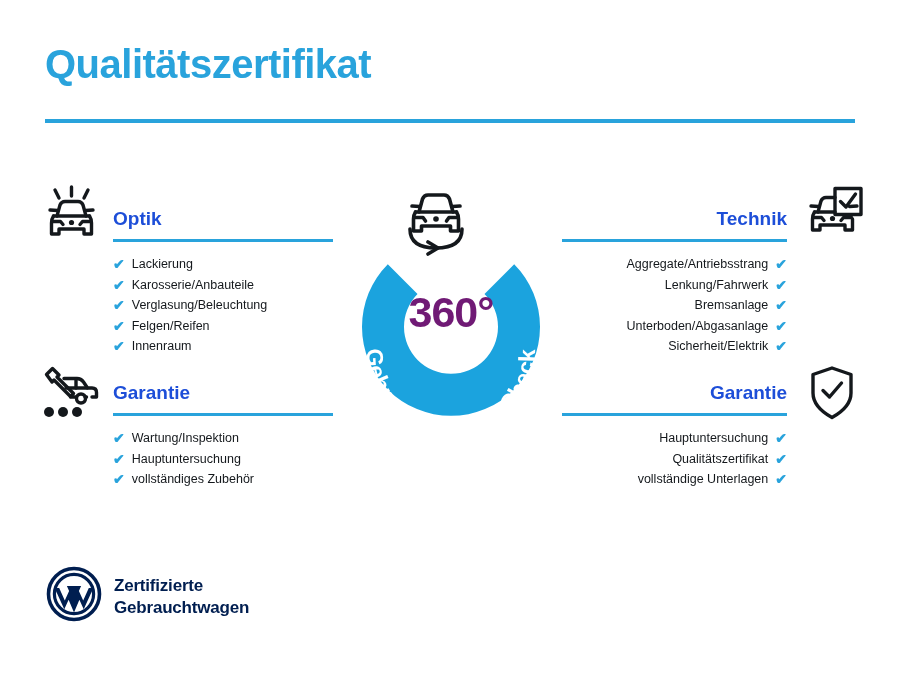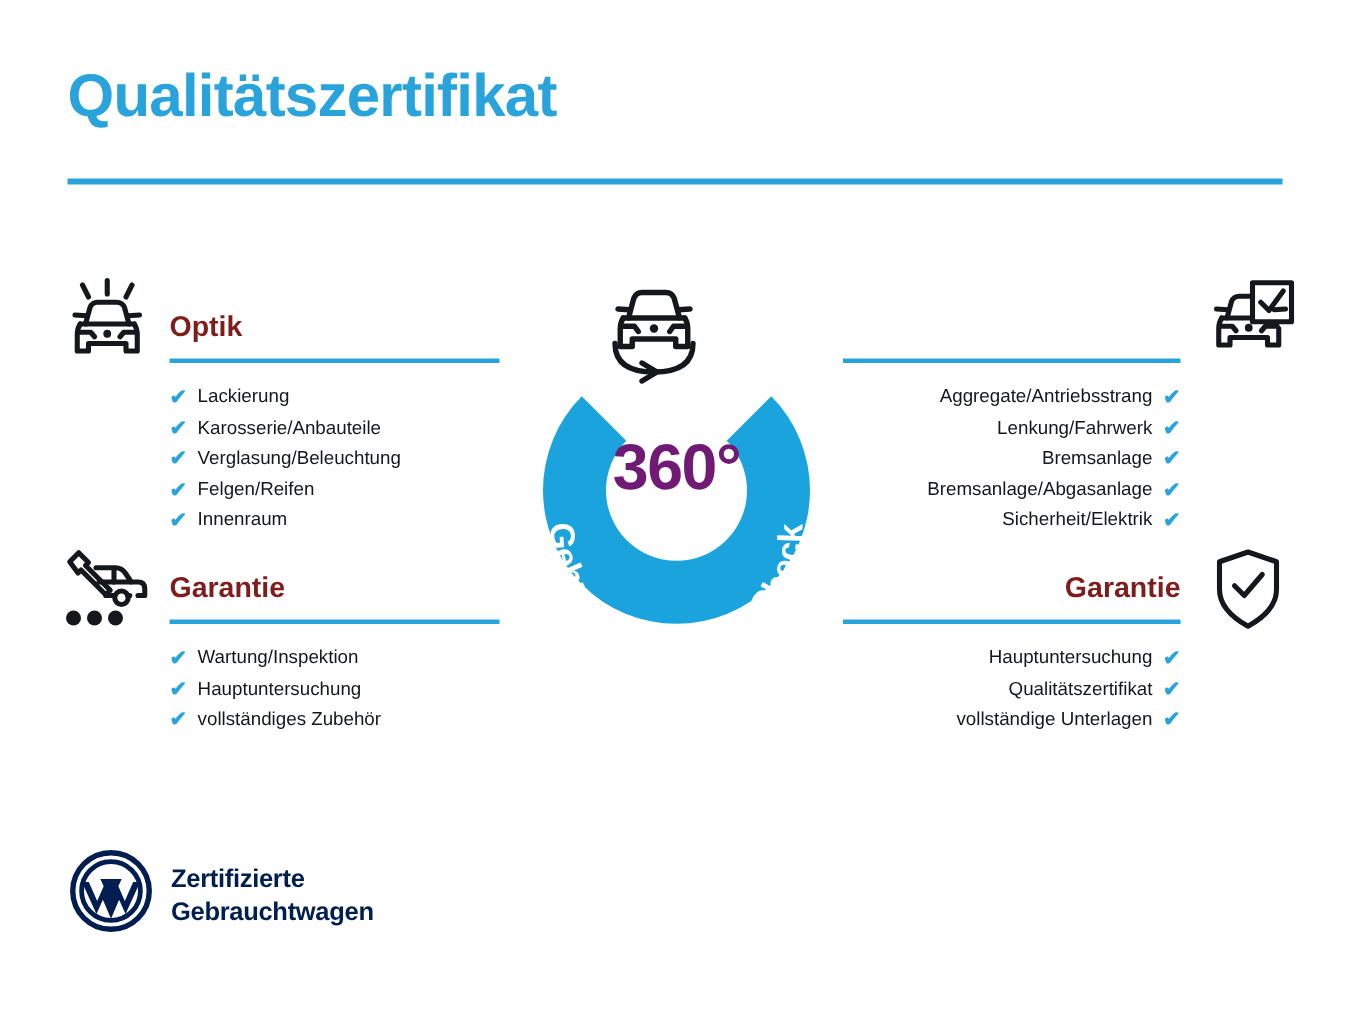--- a/index.html
+++ b/index.html
@@ -41,21 +41,21 @@
   .section {
     position: absolute;
   }
   .sec-head {
     position: relative;
     height: 42px;
   }
   .sec-title {
     font-size: 19px;
     font-weight: bold;
-    color: #7f1d1d;
+    color: #1d4ed8;
     line-height: 26px;
     white-space: nowrap;
   }
   .sec-rule {
     position: absolute;
     bottom: 6px;
     height: 3px;
     background: #29a3dc;
   }
   .sec-list {
@@ -288,37 +288,38 @@
         </li>
       <li>
           <span class="chk">✔</span>
           <span>vollständiges Zubehör</span>
         </li>
     </ul>
   </div>
 
   <div class="section right" id="sec-technik">
     <div class="sec-head">
+      <div class="sec-title">Technik</div>
       <div class="sec-rule"></div>
     </div>
     <ul class="sec-list">
       <li>
           <span>Aggregate/Antriebsstrang</span>
           <span class="chk">✔</span>
         </li>
       <li>
           <span>Lenkung/Fahrwerk</span>
           <span class="chk">✔</span>
         </li>
       <li>
           <span>Bremsanlage</span>
           <span class="chk">✔</span>
         </li>
       <li>
-          <span>Bremsanlage/Abgasanlage</span>
+          <span>Unterboden/Abgasanlage</span>
           <span class="chk">✔</span>
         </li>
       <li>
           <span>Sicherheit/Elektrik</span>
           <span class="chk">✔</span>
         </li>
     </ul>
   </div>
 
   <div class="section right" id="sec-garantie">

